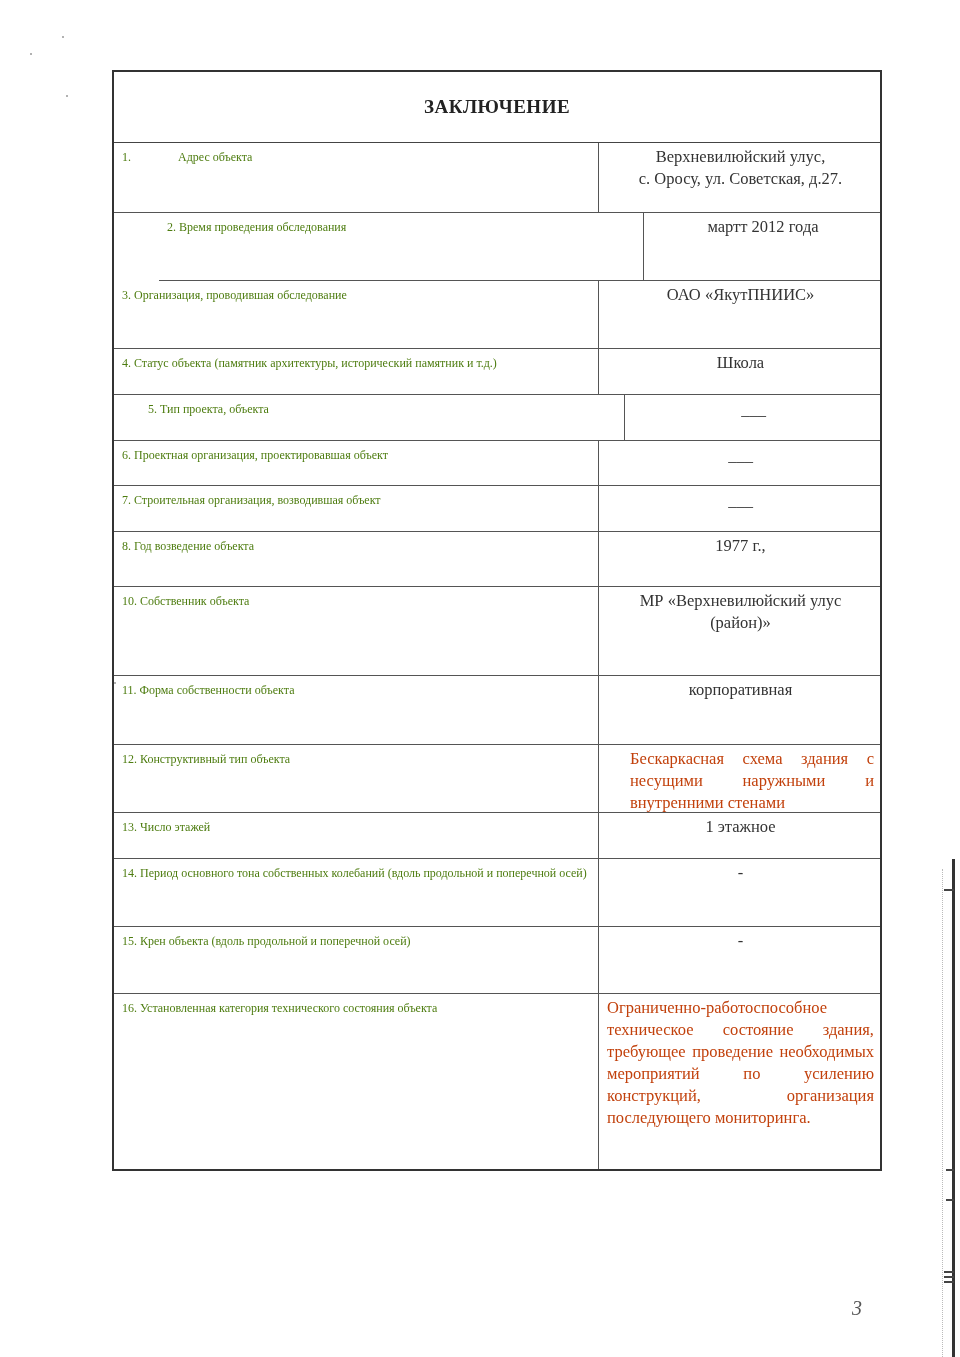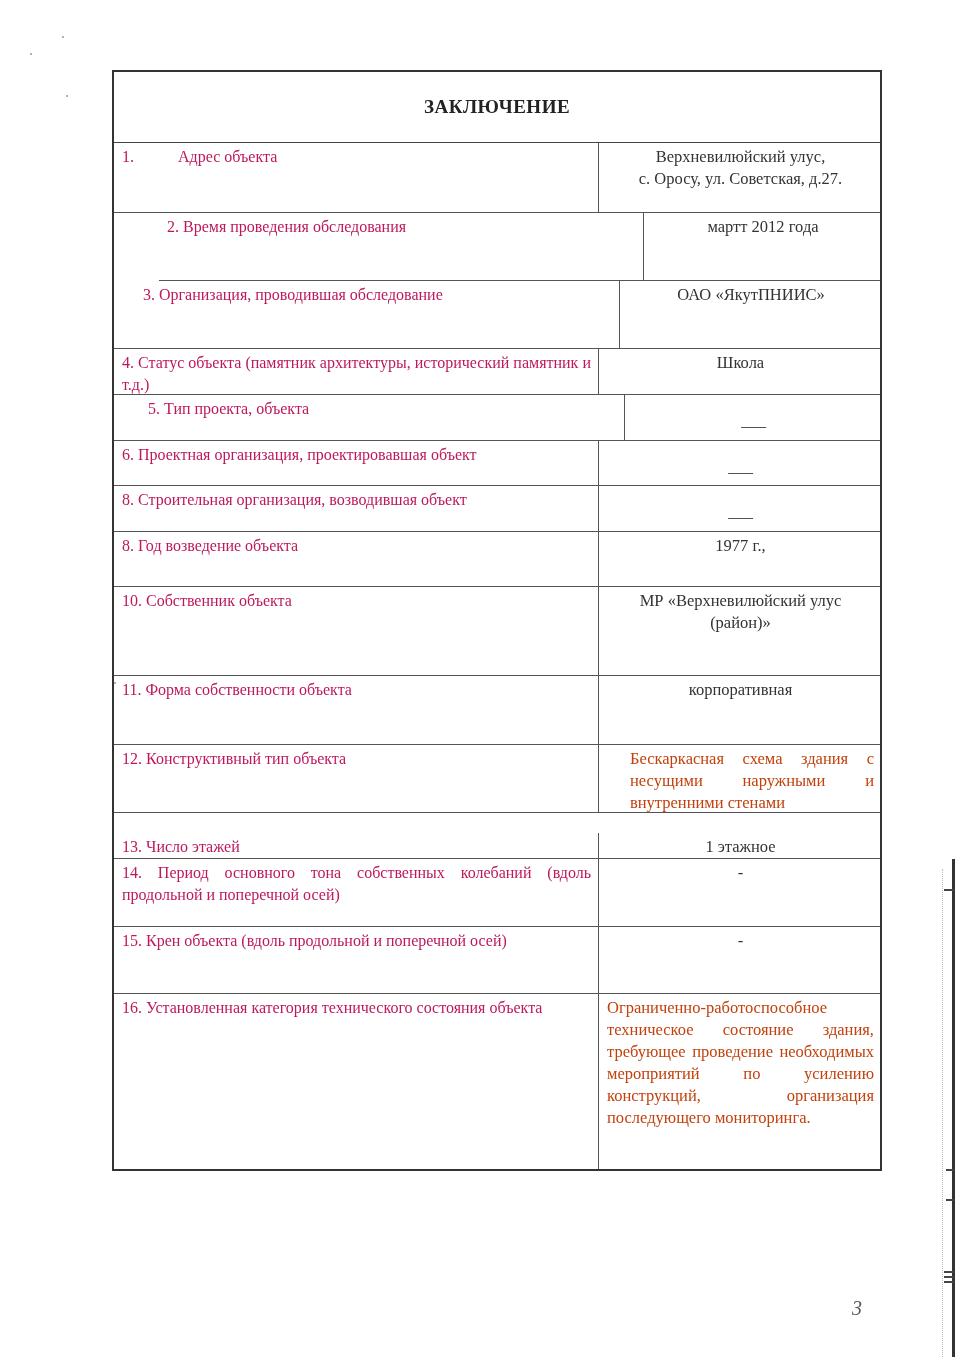--- a/index.html
+++ b/index.html
@@ -14,29 +14,29 @@
     }
     .title-row {
       height: 71px; border-bottom: 1.5px solid #444; box-sizing: border-box;
       display: flex; align-items: center; justify-content: center;
       font-weight: bold; font-size: 19px; letter-spacing: 0.5px; color: #222;
     }
     .row { display: flex; border-bottom: 1.5px solid #555; box-sizing: border-box; }
     .row:last-child { border-bottom: none; }
     .cell-left {
       width: 485px; border-right: 1.5px solid #555; box-sizing: border-box;
-      padding: 3px 7px 0 8px; font-size: 16px; line-height: 22px; color: #be185d;
+      padding: 3px 7px 0 8px; font-size: 12px; line-height: 22px; color: #4d7c0f;
     }
     .cell-right {
       flex: 1; padding: 3px 6px 0 8px; font-size: 16.5px; line-height: 22px; color: #333; text-align: center;
     }
     .cell-right.justify { text-align: justify; text-align-last: left; color: #c2410c; }
     .cell-left.justify { text-align: justify; text-align-last: left; }
     .num1 { display: inline-block; width: 56px; }
-    .dash { display: inline-block; margin-top: 12px; }
+    .dash { display: inline-block; margin-top: 1px; }
     .page-number {
       position: absolute; left: 852px; top: 1288px; font-size: 20px; color: #555; font-style: italic;
     }
     .edge-line {
       position: absolute; left: 952px; top: 850px; width: 3px; height: 505px; background: #333;
     }
     .edge-dots {
       position: absolute; left: 942px; top: 860px; width: 1px; height: 490px;
       border-left: 1px dotted #bbb;
     }
@@ -59,42 +59,42 @@
         <div>Верхневилюйский улус,</div>
         <div>с. Оросу, ул. Советская, д.27.</div>
       </div>
     </div>
 
     <div class="row" style="height:68px;margin-left:45px;">
       <div class="cell-left">2. Время проведения обследования</div>
       <div class="cell-right">мартт 2012 года</div>
     </div>
 
-    <div class="row" style="height:68px;padding-left:21px;">
+    <div class="row" style="height:68px;">
       <div class="cell-left">3. Организация, проводившая обследование</div>
       <div class="cell-right">ОАО «ЯкутПНИИС»</div>
     </div>
 
     <div class="row" style="height:46px;">
       <div class="cell-left justify">4. Статус объекта (памятник архитектуры, исторический памятник и т.д.)</div>
       <div class="cell-right">Школа</div>
     </div>
 
     <div class="row" style="height:46px;padding-left:26px;">
       <div class="cell-left">5. Тип проекта, объекта</div>
       <div class="cell-right"><span class="dash">___</span></div>
     </div>
 
     <div class="row" style="height:45px;">
       <div class="cell-left">6. Проектная организация,  проектировавшая объект</div>
       <div class="cell-right"><span class="dash">___</span></div>
     </div>
 
     <div class="row" style="height:46px;">
-      <div class="cell-left">8. Строительная организация, возводившая объект</div>
+      <div class="cell-left">7. Строительная организация, возводившая объект</div>
       <div class="cell-right"><span class="dash">___</span></div>
     </div>
 
     <div class="row" style="height:55px;">
       <div class="cell-left">8. Год возведение объекта</div>
       <div class="cell-right">1977 г.,</div>
     </div>
 
 
     <div class="row" style="height:89px;">
@@ -108,21 +108,21 @@
     <div class="row" style="height:69px;">
       <div class="cell-left">11. Форма собственности объекта</div>
       <div class="cell-right">корпоративная</div>
     </div>
 
     <div class="row" style="height:68px;gap:23px;">
       <div class="cell-left">12. Конструктивный тип объекта</div>
       <div class="cell-right justify">Бескаркасная схема здания с несущими наружными и внутренними стенами</div>
     </div>
 
-    <div class="row" style="height:46px;align-items:flex-end;">
+    <div class="row" style="height:46px;">
       <div class="cell-left">13. Число этажей</div>
       <div class="cell-right">1 этажное</div>
     </div>
 
     <div class="row" style="height:68px;">
       <div class="cell-left justify">14. Период основного тона собственных колебаний (вдоль продольной и поперечной осей)</div>
       <div class="cell-right">-</div>
     </div>
 
     <div class="row" style="height:67px;">

